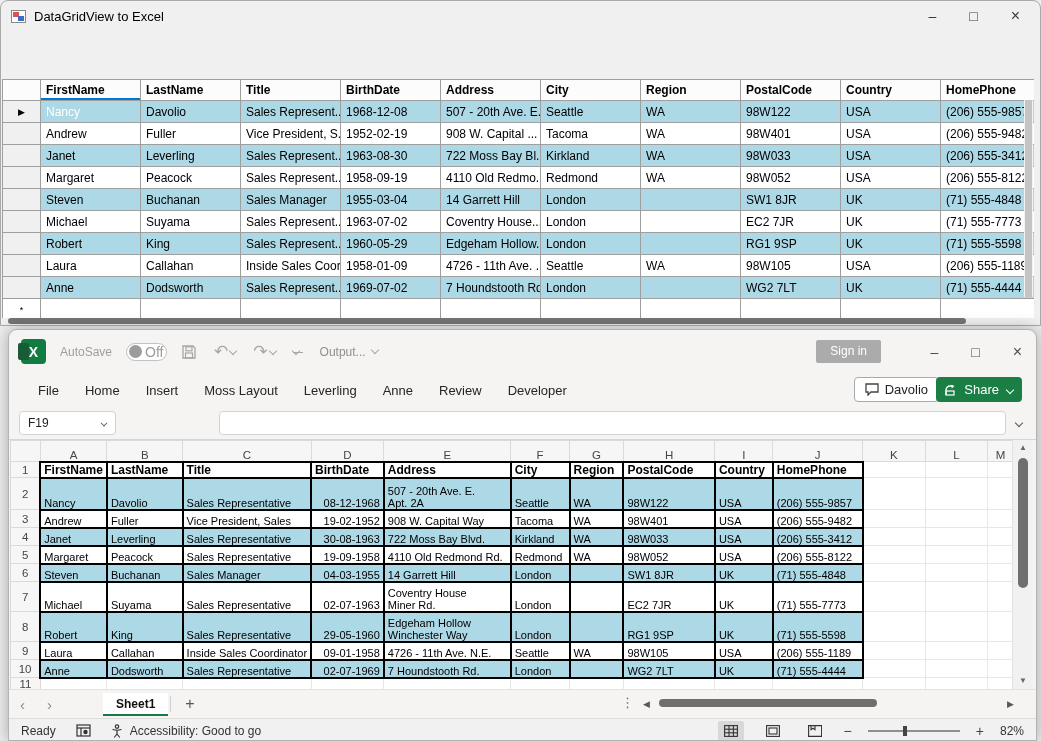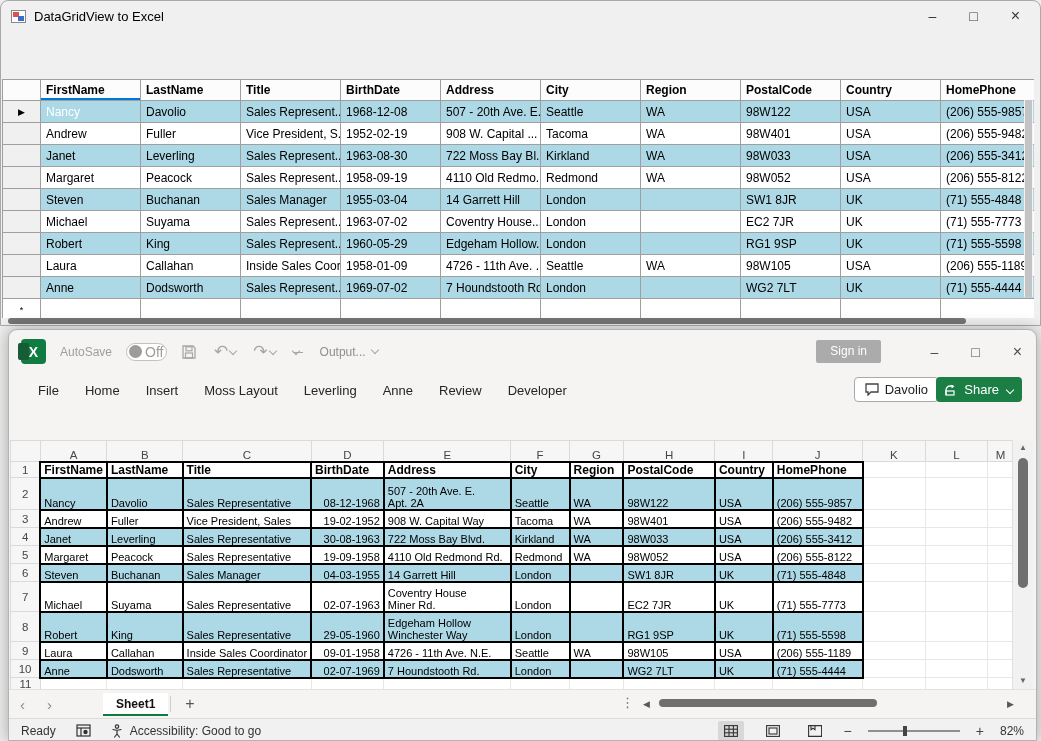--- a/index.html
+++ b/index.html
@@ -349,20 +349,29 @@
             <path d="M1 11V6a4 4 0 0 1 4-4h3" fill="none" stroke="#fff" stroke-width="1.3"></path>
             <path d="M6 0.8 9.5 2 6.8 4.6z" fill="#fff"></path>
             <rect x="1" y="7" width="8" height="4" fill="none" stroke="#fff" stroke-width="1.2"></rect>
           </svg>
       </span>
       <span>Share</span>
       <span class="chv white"></span>
     </div>
   </div>
 
+  <div class="xl-formula">
+    <div class="namebox">
+      <span>F19</span>
+        <span class="chv dark" style="transform:rotate(45deg) scale(.8)"></span>
+    </div>
+    <div class="fspacer"></div>
+    <div class="fxinput"></div>
+    <span class="chv dark fchv"></span>
+  </div>
 
   <div class="xl-grid">
     <table class="xl-t">
         <colgroup>
           <col style="width:30px">
           <col style="width:62px">
           <col style="width:76px">
           <col style="width:128px">
           <col style="width:73px">
           <col style="width:127px">

